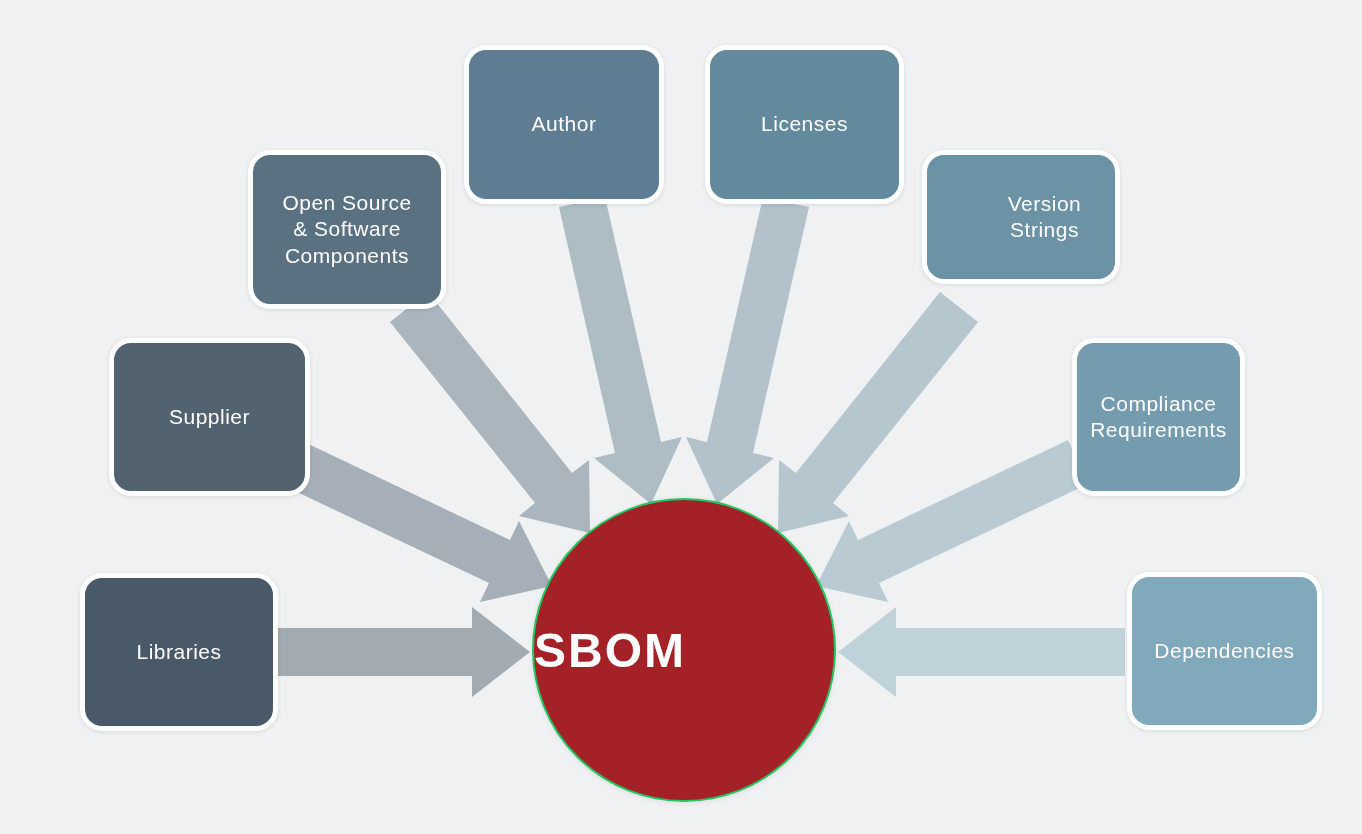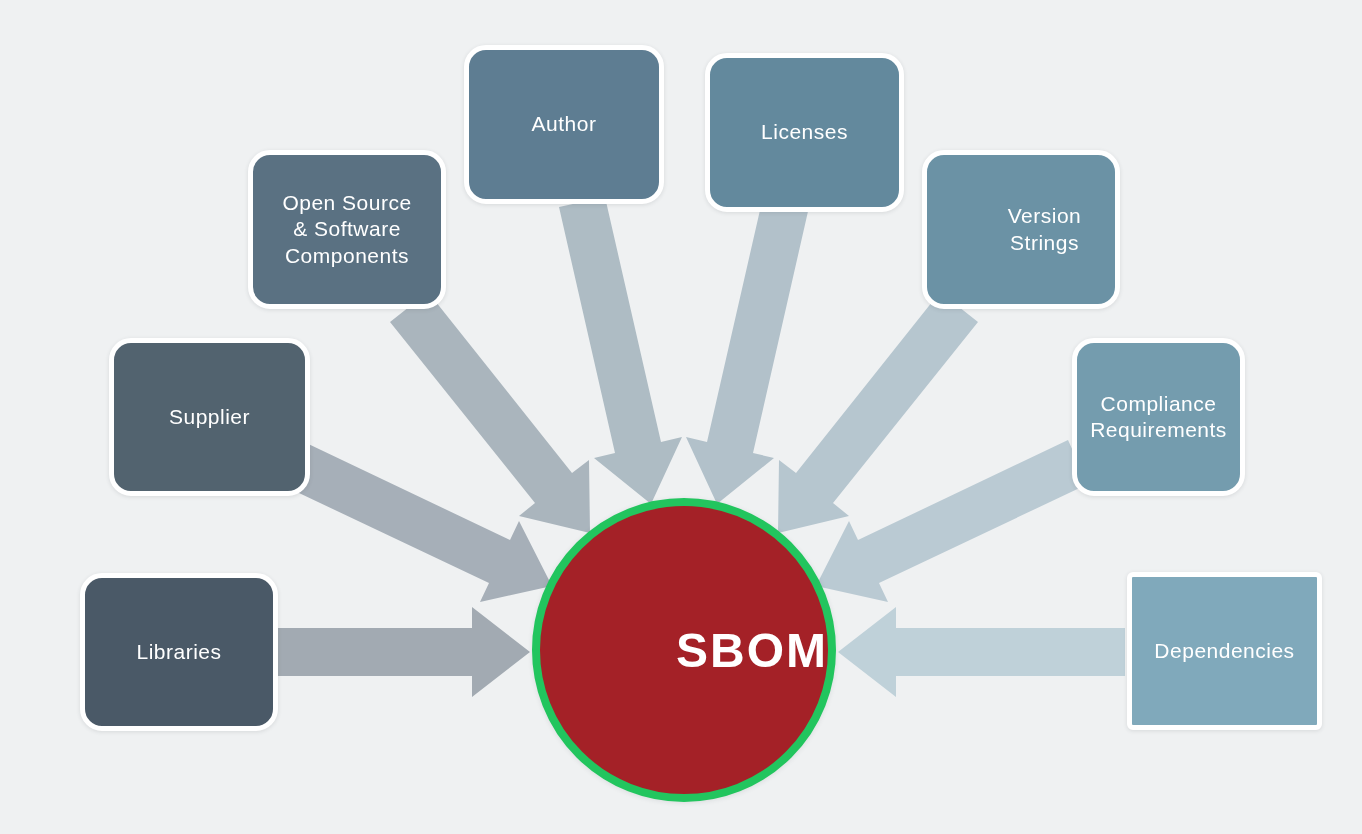--- a/index.html
+++ b/index.html
@@ -43,37 +43,37 @@
     font-weight: 400;
     letter-spacing: 0.5px;
     line-height: 1.24;
     white-space: pre-line;
     padding: 4px 8px;
   }
   .node-libraries    { left:  44px; top: 573px; width: 198px; height: 158px; margin-left: 36px; }
   .node-supplier     { left:  96px; top: 338px; width: 201px; height: 158px; margin-left: 13px; }
   .node-opensource   { left: 248px; top: 150px; width: 198px; height: 159px; }
   .node-author       { left: 464px; top:  45px; width: 200px; height: 159px; }
-  .node-licenses     { left: 705px; top:  53px; width: 199px; height: 159px; }
-  .node-versions     { left: 922px; top: 150px; width: 198px; height: 159px; padding-left: 47px; }
+  .node-licenses     { left: 705px; top:  45px; width: 199px; height: 159px; }
+  .node-versions     { left: 922px; top: 150px; width: 198px; height: 134px; padding-left: 47px; }
   .node-compliance   { left:1072px; top: 338px; width: 173px; height: 158px; }
-  .node-dependencies { left:1127px; top: 572px; width: 195px; height: 158px; border-radius: 6px; }
+  .node-dependencies { left:1127px; top: 572px; width: 195px; height: 158px; }
   .center-circle {
     position: absolute;
     z-index: 3;
     left: 532px;
     top: 498px;
     width: 304px;
     height: 304px;
     box-sizing: border-box;
-    border: 8px solid #22c55e;
+    border: 2px solid #22c55e;
     border-radius: 50%;
     display: flex;
     align-items: center;
-    justify-content: flex-end;
+    justify-content: flex-start;
     box-shadow: 0 1px 5px rgba(40,50,60,0.10);
   }
   .center-label {
     color: #ffffff;
     font-size: 48px;
     font-weight: 700;
     letter-spacing: 2px;
   }
 </style>
 </head>

